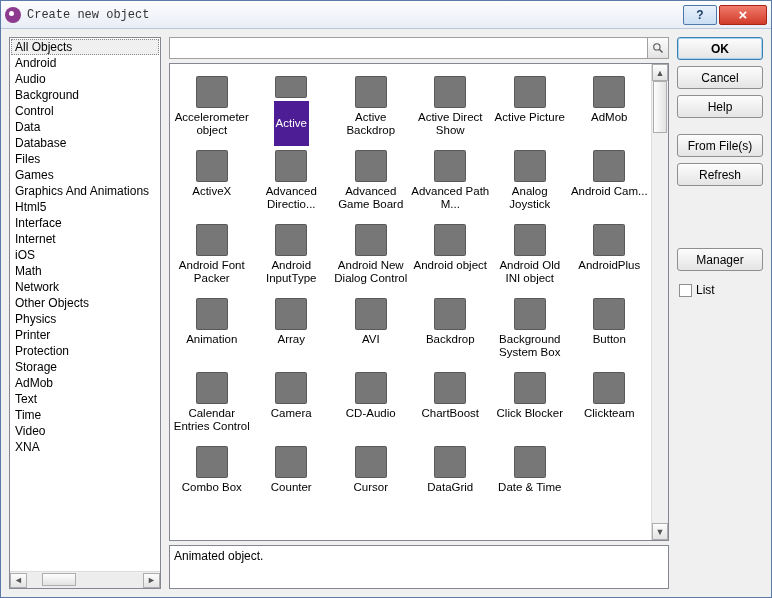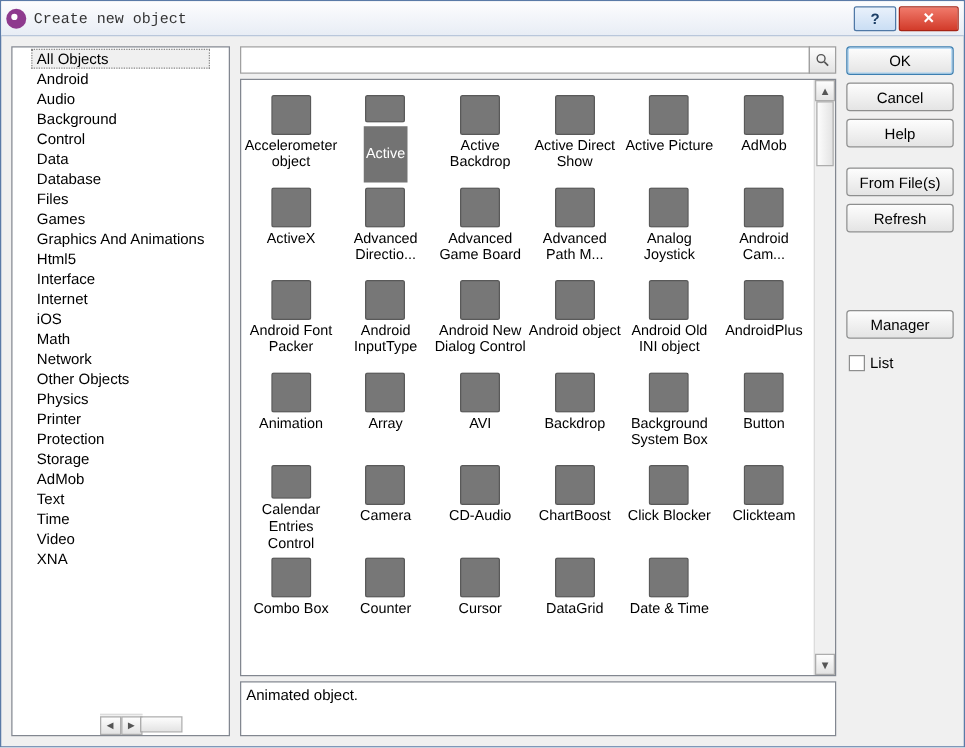--- a/index.html
+++ b/index.html
@@ -8,53 +8,53 @@
 .window { width: 772px; height: 598px; background: #f0f0f0; border: 1px solid #5a7aa7; display: flex; flex-direction: column; }
 .titlebar { height: 28px; background: linear-gradient(#fdfdfe, #e8edf5); display: flex; align-items: center; padding: 0 4px; border-bottom: 1px solid #b9c7db; }
 .titlebar .app-icon { width: 16px; height: 16px; background: #8e3a8e; border-radius: 50%; margin-right: 6px; position: relative; }
 .titlebar .app-icon::after { content: ""; position: absolute; left: 4px; top: 4px; width: 5px; height: 5px; background: #fff; border-radius: 50%; }
 .titlebar .title { flex: 1; color: #333; font-family: Liberation Mono, monospace; }
 .titlebar .winbtn { width: 34px; height: 20px; margin-left: 2px; border: 1px solid #4f78a6; background: linear-gradient(#e9f1fb, #cadef4); border-radius: 2px; display: flex; align-items: center; justify-content: center; font-weight: bold; color: #1b3e66; cursor: pointer; }
 .titlebar .winbtn.close { background: linear-gradient(#f07a6b, #d23b2a); border-color: #a72415; color: #fff; width: 48px; }
 
 .content { flex: 1; display: flex; padding: 8px; gap: 8px; }
 
-.sidebar { width: 175px; border: 1px solid #828790; background: #fff; overflow: hidden; display: flex; flex-direction: column; align-items: center; }
+.sidebar { width: 152px; border: 1px solid #828790; background: #fff; overflow: hidden; display: flex; flex-direction: column; }
 .sidebar-list { flex: 1; overflow: hidden; padding: 1px; }
 .sidebar-item { padding: 1px 4px; cursor: pointer; white-space: nowrap; text-overflow: ellipsis; overflow: hidden; }
 .sidebar-item.selected { background: #f0f0f0; border: 1px dotted #888; padding: 0 3px; }
 .hscroll { height: 17px; background: #f0f0f0; border-top: 1px solid #dcdcdc; display: flex; align-items: center; }
 .hscroll .arrow { width: 17px; height: 15px; border: 1px solid #adadad; background: linear-gradient(#fdfdfd,#e3e3e3); display: flex; align-items: center; justify-content: center; font-size: 9px; color: #555; }
 .hscroll .track { flex: 1; height: 15px; background: #ededed; position: relative; }
 .hscroll .thumb { position: absolute; left: 15px; top: 0; width: 34px; height: 13px; border: 1px solid #adadad; background: linear-gradient(#fdfdfd,#e3e3e3); }
 
 .main { flex: 1; display: flex; flex-direction: column; gap: 4px; }
 .search-row { display: flex; }
 .search-box { flex: 1; height: 22px; border: 1px solid #a0a0a0; background: #fff; padding: 0 4px; }
 .search-btn { width: 22px; height: 22px; border: 1px solid #a0a0a0; background: linear-gradient(#fdfdfd,#e3e3e3); margin-left: -1px; display: flex; align-items: center; justify-content: center; cursor: pointer; }
 .search-btn svg { width: 12px; height: 12px; }
 
 .grid-wrap { flex: 1; border: 1px solid #828790; background: #fff; position: relative; overflow: hidden; }
 .grid-scroll { position: absolute; inset: 0 17px 0 0; overflow: hidden; }
 .grid { display: grid; grid-template-columns: repeat(6, 1fr); padding: 8px 2px 2px 2px; }
 .obj { display: flex; flex-direction: column; align-items: center; padding: 4px 0 0 0; cursor: pointer; height: 74px; }
 .obj .ico { width: 32px; height: 32px; margin-bottom: 3px; border: 1px solid rgba(0,0,0,0.25); background: #777; border-radius: 2px; display:flex; align-items:center; justify-content:center; font-size:8px; color:#fff; overflow:hidden;}
 .obj .lbl { text-align: center; line-height: 1.15; max-width: 78px; font-size: 11.5px; }
-.obj.selected .lbl { background: #737373; color: #fff; padding: 16px 2px; }
+.obj.selected .lbl { background: #4c1d95; color: #fff; padding: 16px 2px; }
 
 .vscroll { position: absolute; right: 0; top: 0; bottom: 0; width: 17px; background: #f0f0f0; border-left: 1px solid #dcdcdc; display:flex; flex-direction:column; }
 .vscroll .arrow { height: 17px; border: 1px solid #adadad; background: linear-gradient(#fdfdfd,#e3e3e3); display:flex; align-items:center; justify-content:center; font-size:9px; color:#555;}
 .vscroll .track { flex:1; position:relative; }
 .vscroll .thumb { position:absolute; top:0; left:1px; right:1px; height:52px; border:1px solid #adadad; background: linear-gradient(90deg,#fdfdfd,#e3e3e3); }
 
 .desc { height: 44px; border: 1px solid #828790; background: #fff; padding: 3px 4px; }
 
 .rightcol { width: 86px; display: flex; flex-direction: column; gap: 6px; align-items: stretch; }
 .btn { height: 23px; border: 1px solid #8e8f8f; background: linear-gradient(#fdfdfd,#e4e4e4); border-radius: 3px; cursor: pointer; display:flex; align-items:center; justify-content:center; padding: 0 6px;}
-.btn.default { border: 1px solid #3c7fb1; box-shadow: 0 0 0 1px #a6d2f2 inset; }
+.btn.default { border: 1px solid #3c7fb1; box-shadow: 0 0 0 1px #a6d2f2 inset; font-weight: bold; }
 .rightcol .gap { height: 4px; }
 .rightcol .biggap { height: 50px; }
 .chk-row { display: flex; align-items: center; gap: 4px; padding-left: 2px; margin-top: 6px;}
 .chk { width: 13px; height: 13px; border: 1px solid #8e8f8f; background: #fff; }
 
 
 .ic-accel{background:#111;} .ic-active{background:linear-gradient(#dfe8f5,#fff);} .ic-backdrop{background:#111;} .ic-direct{background:#fff;} .ic-pic{background:linear-gradient(#5aa0e0,#3b78b8);} .ic-sysbox{background:#eee;}
 .ic-ax{background:#fff;color:#c00;} .ic-admob{background:#222;} .ic-advdir{background:#fff;} .ic-board{background:#eef3fc;} .ic-path{background:#fff;} .ic-joy{background:#eee;}
 .ic-acam{background:#222;} .ic-fontp{background:#4aa02c;} .ic-ainput{background:#222;} .ic-adialog{background:#e6efe0;} .ic-aobj{background:#fff;} .ic-aini{background:#fff;}
 .ic-aplus{background:#fff;} .ic-anim{background:#fff;} .ic-array{background:#fff;} .ic-avi{background:#eee;} .ic-back2{background:linear-gradient(#88b5e0,#4b7fb5);} .ic-bgs{background:#eee;}

